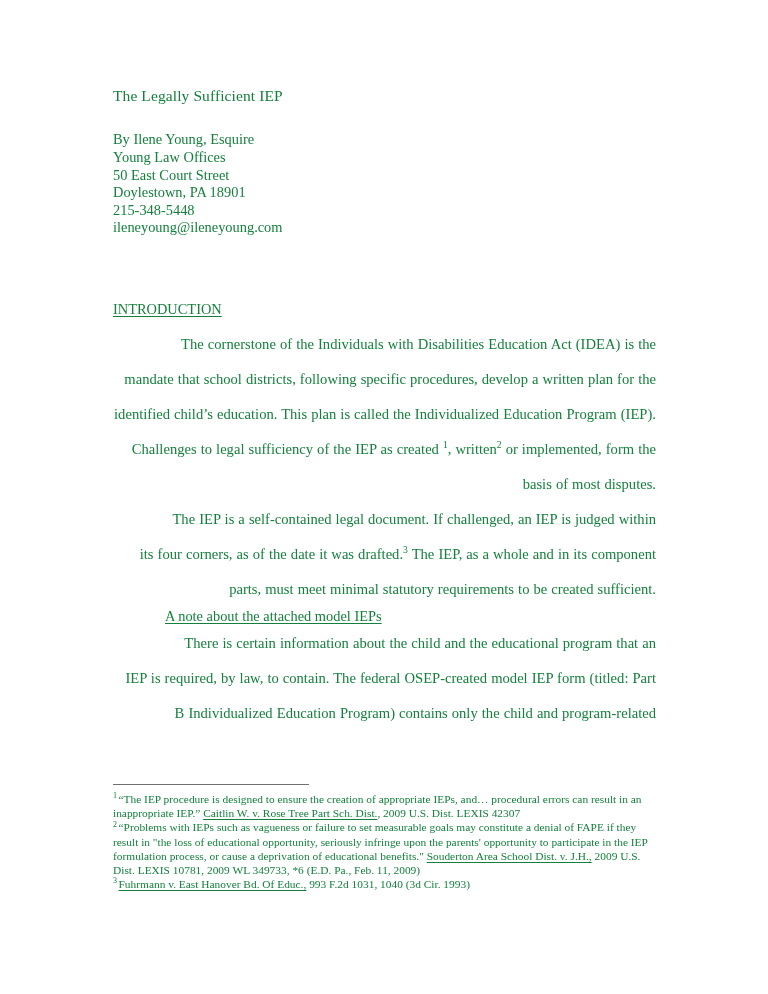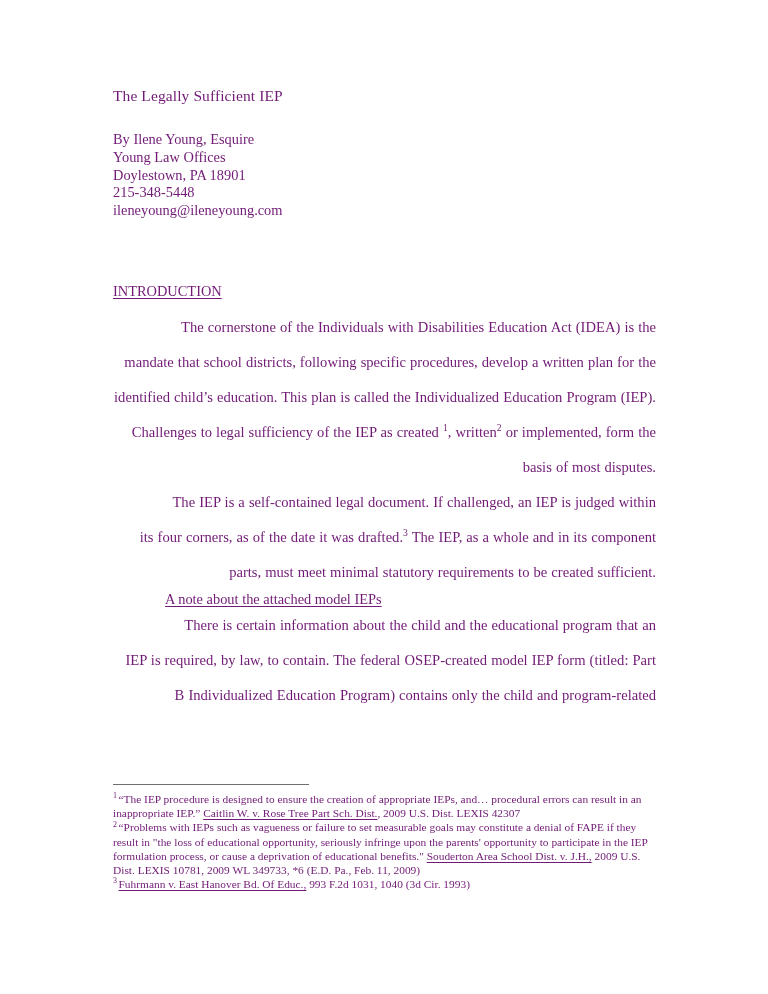--- a/index.html
+++ b/index.html
@@ -8,21 +8,21 @@
     background: #ffffff;
   }
   .page {
     position: relative;
     width: 768px;
     height: 994px;
     background: #ffffff;
     margin: 0 auto;
     overflow: hidden;
     font-family: "Liberation Serif", "DejaVu Serif", serif;
-    color: #701a75;
+    color: #15803d;
   }
   .content {
     position: absolute;
     left: 113px;
     top: 86px;
     width: 543px;
   }
 
   
   .doc-title {
@@ -117,20 +117,21 @@
 
 <div class="page">
 
   <div class="content">
 
     <h1 class="doc-title">The Legally Sufficient IEP</h1>
 
     <div class="author-block">
       <div class="author-line">By Ilene Young, Esquire</div>
       <div class="author-line">Young Law Offices</div>
+      <div class="author-line">50 East Court Street</div>
       <div class="author-line">Doylestown, PA 18901</div>
       <div class="author-line">215-348-5448</div>
       <div class="author-line">ileneyoung@ileneyoung.com</div>
     </div>
 
     <div>
       <h2 class="section-heading">INTRODUCTION</h2>
     </div>
 
     <p class="body-para para-gap-first">

